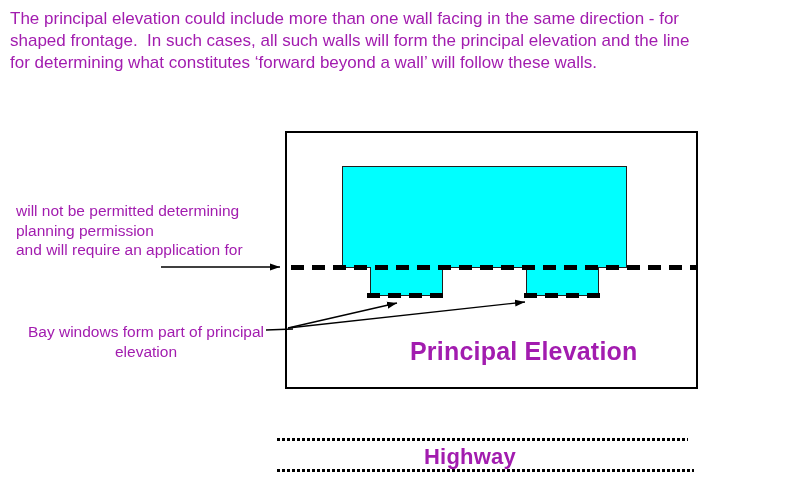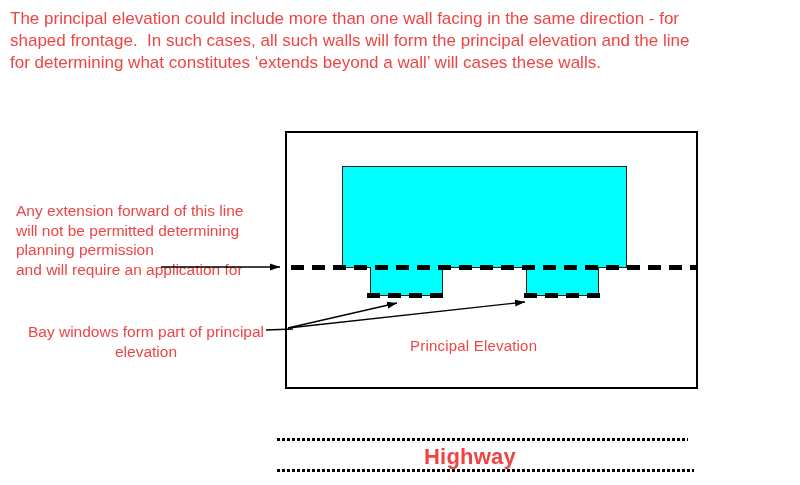--- a/index.html
+++ b/index.html
@@ -2,21 +2,21 @@
 <html><head>
 <meta charset="utf-8">
 <style>
   html, body { margin: 0; padding: 0; background: #ffffff; }
   .page {
     position: relative;
     width: 800px;
     height: 485px;
     background: #ffffff;
     font-family: "Liberation Sans", "DejaVu Sans", sans-serif;
-    color: #ef4444;
+    color: #a21caf;
     overflow: hidden;
   }
   .abs { position: absolute; }
   .pre { white-space: pre-wrap; }
 
   
   .intro {
     left: 10px; top: 8px; width: 786px;
     font-size: 17px; line-height: 22px;
   }
@@ -63,21 +63,21 @@
   .dash {
     height: 5px;
     background: repeating-linear-gradient(90deg, #000 0 13px, transparent 13px 21px);
   }
   .dash-main     { left: 291px; top: 265px; width: 406px; }
   .dash-bay-left { left: 367px; top: 293px; width: 78px; }
   .dash-bay-right{ left: 524px; top: 293px; width: 77px; }
 
   .pe-label {
     left: 410px; top: 337px;
-    font-size: 15px; font-weight: normal;
+    font-size: 25px; font-weight: bold;
     letter-spacing: 0.2px;
   }
 
   
   .dotted {
     height: 3px;
     background: repeating-linear-gradient(90deg, #000 0 3px, transparent 3px 5px);
   }
   .dotted-top    { left: 277px; top: 438px; width: 411px; }
   .dotted-bottom { left: 277px; top: 469px; width: 417px; }
@@ -90,25 +90,24 @@
   .arrows { left: 0; top: 0; pointer-events: none; }
 </style>
 </head>
 <body>
 
 <div class="page">
 
   <div class="abs intro">
     <div class="pre">The principal elevation could include more than one wall facing in the same direction - for</div>
     <div class="pre">shaped frontage.  In such cases, all such walls will form the principal elevation and the line</div>
-    <div class="pre">for determining what constitutes ‘extends beyond a wall’ will cases these walls.</div>
+    <div class="pre">for determining what constitutes ‘forward beyond a wall’ will follow these walls.</div>
   </div>
 
   <div class="abs note-extension">
-    <div class="pre">Any extension forward of this line</div>
     <div class="pre"><span>will </span><span class="bold">not</span><span> be permitted determining</span></div>
     <div class="pre">planning permission</div>
     <div class="pre">and will require an application for</div>
   </div>
 
   <div class="abs note-bay">
     <div class="pre">Bay windows form part of principal</div>
     <div class="pre">elevation</div>
   </div>
 

